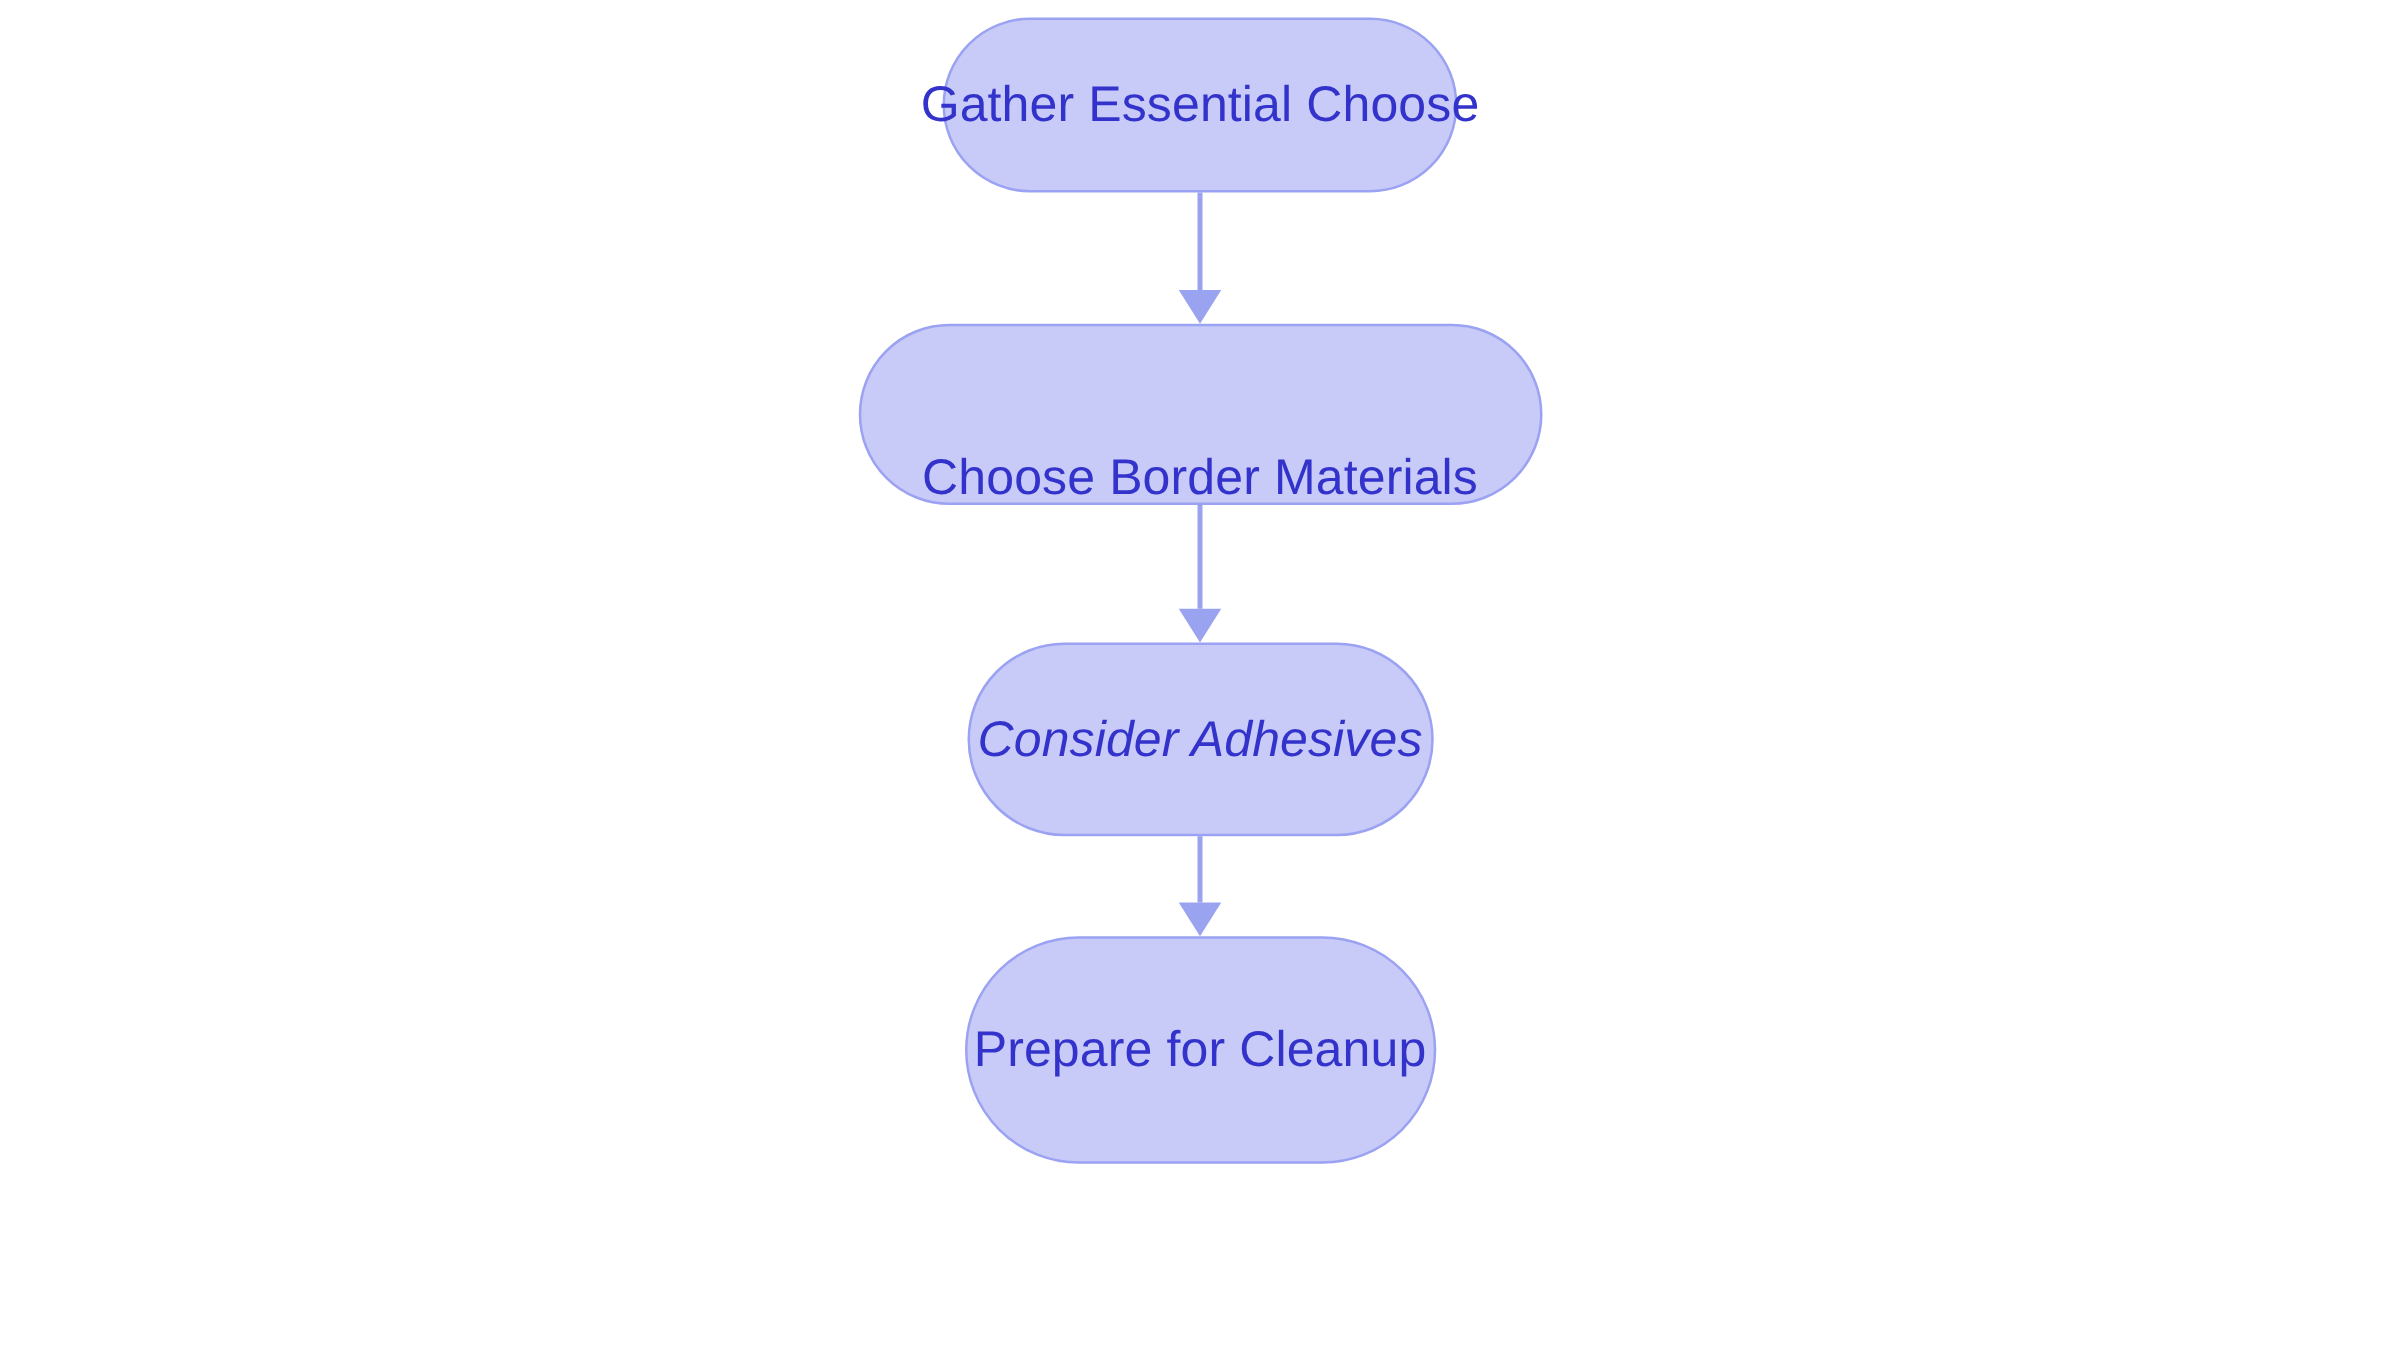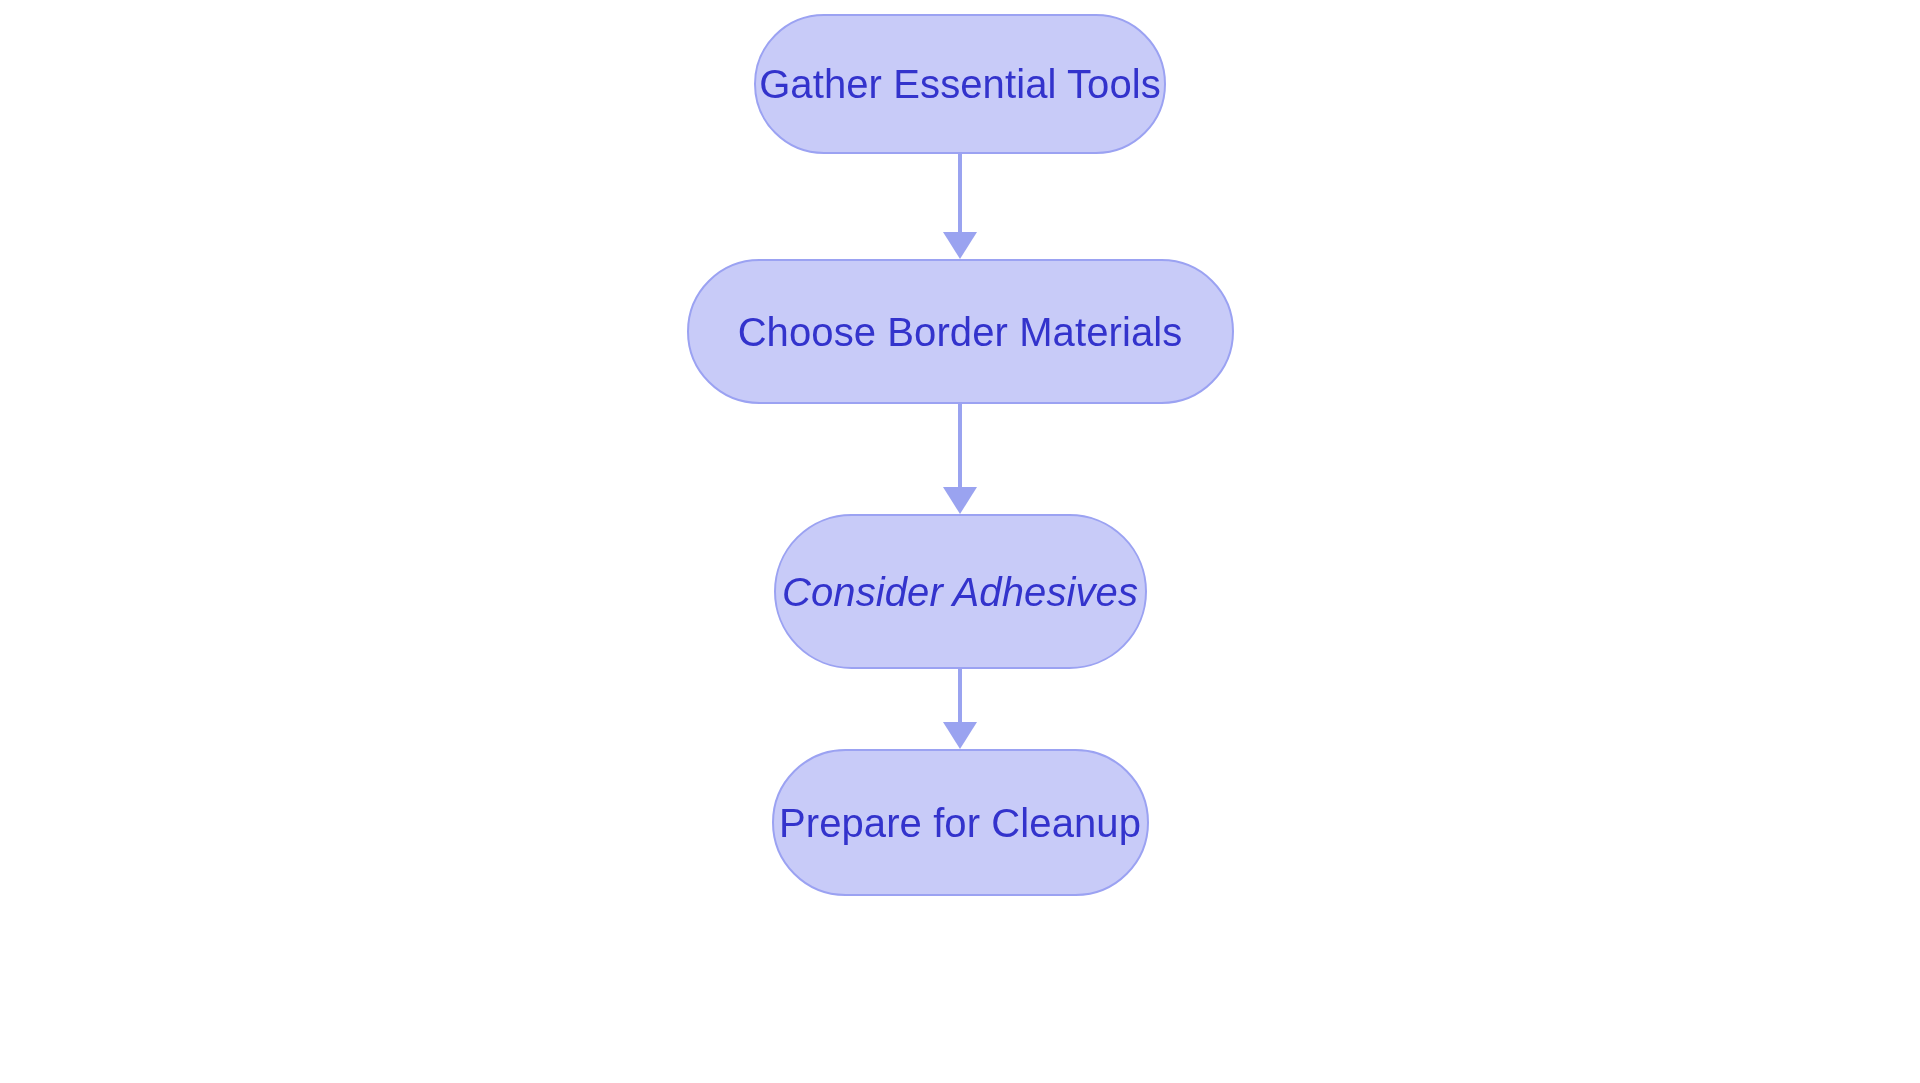--- a/index.html
+++ b/index.html
@@ -73,34 +73,34 @@
     width: 0;
     height: 0;
     border-left: 17px solid transparent;
     border-right: 17px solid transparent;
     border-top: 27px solid #9aa3f0;
   }
 
   
   .node-1 { width: 412px; height: 140px; margin-top: 14px; }
   .conn-1 { height: 105px; }
-  .node-2 { width: 547px; height: 145px; }
+  .node-2 { width: 547px; height: 145px; align-items: flex-end; }
   .conn-2 { height: 110px; }
   .node-3 { width: 373px; height: 155px; font-style: italic; }
   .conn-3 { height: 80px; }
-  .node-4 { width: 377px; height: 147px; }
+  .node-4 { width: 377px; height: 182px; }
 </style>
 </head>
 <body>
 
 <div id="flowchart">
   <div class="flow-column">
 
     <div class="node node-1">
-      <span class="node-label">Gather Essential Tools</span>
+      <span class="node-label">Gather Essential Choose</span>
     </div>
 
     <div class="connector conn-1">
       <div class="connector-line"></div>
       <div class="connector-arrow"></div>
     </div>
 
     <div class="node node-2">
       <span class="node-label">Choose Border Materials</span>
     </div>

